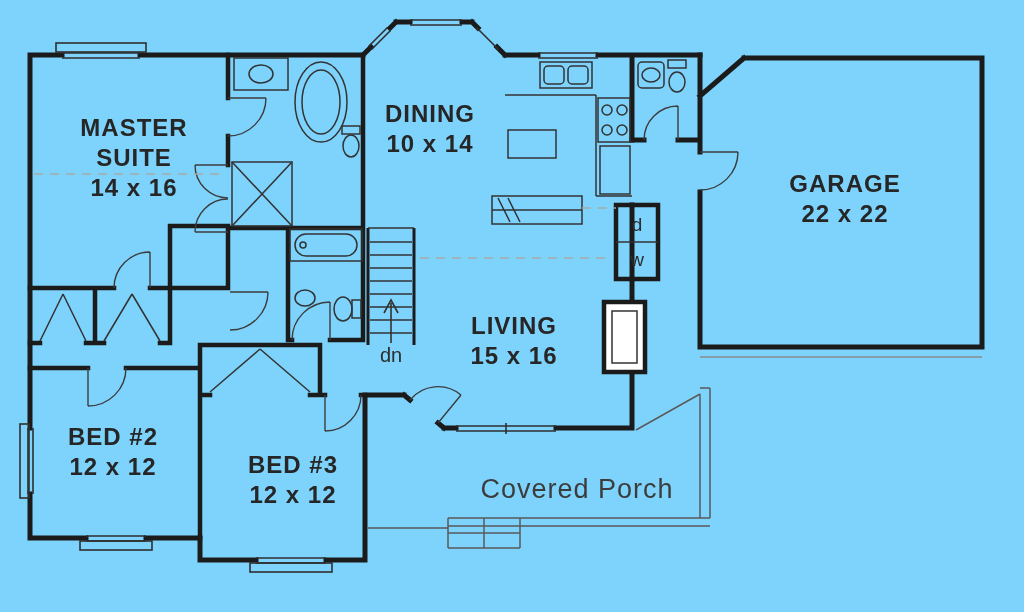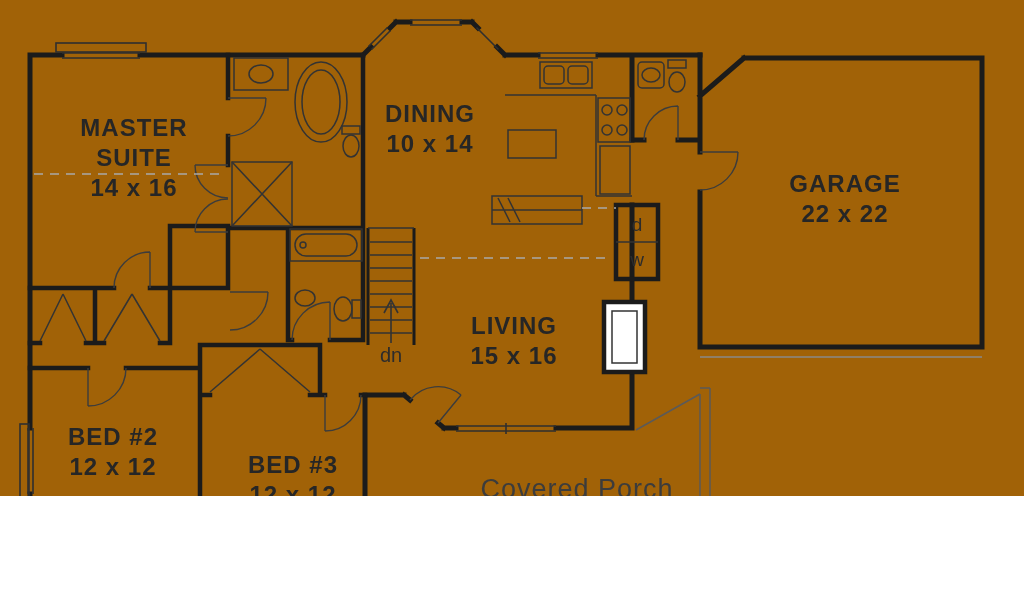--- a/index.html
+++ b/index.html
@@ -1,17 +1,17 @@
 <!DOCTYPE html>
 <html><head>
 <meta charset="utf-8">
 <style>
   html,body{margin:0;padding:0;background:#ffffff;}
   .stage{
-    width:1024px;height:496px;position:relative;background:#a16207;
+    width:1024px;height:612px;position:relative;background:#7dd3fc;
     font-family:"Liberation Sans", sans-serif;overflow:hidden;
   }
   svg{display:block;}
   text{font-family:"Liberation Sans", sans-serif;fill:#262626;}
   .room-label{font-size:24px;font-weight:bold;letter-spacing:1px;}
   .porch-label{font-size:27px;font-weight:normal;fill:#3c3c3c;letter-spacing:1px;}
   .small-label{font-size:20px;font-weight:normal;fill:#2c2c2c;}
   .dw-label{font-size:19px;font-weight:normal;fill:#2c2c2c;}
 </style>
 </head>

